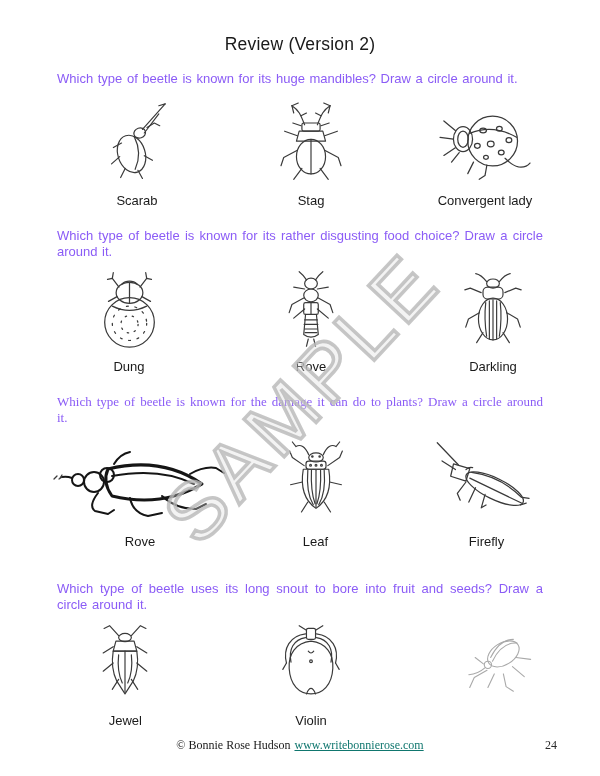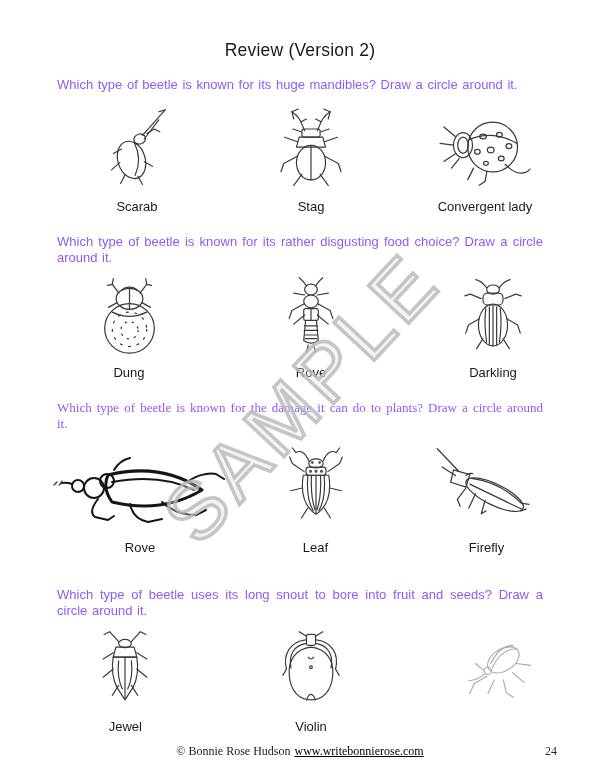--- a/index.html
+++ b/index.html
@@ -5,21 +5,21 @@
   html,body{margin:0;padding:0;background:#ffffff;}
   .page{
     position:relative;
     width:600px;height:776px;
     background:#ffffff;
     font-family:"Liberation Sans", sans-serif;
     color:#1c1c1c;
     overflow:hidden;
   }
   .title{
-    margin:10px;
+    margin:4px;
     padding-top:30px;
     text-align:center;
     font-size:17.5px;
     font-weight:500;
     letter-spacing:.2px;
     color:#1a1a1a;
   }
   .q{
     margin:0 57px;
     font-size:13px;
@@ -80,21 +80,21 @@
   .footer{
     position:relative;
     margin-top:10px;
     height:18px;
     text-align:center;
     font-family:"Liberation Serif", serif;
     font-size:12px;
     color:#1a1a1a;
   }
   .footer .link{
-    color:#000000;
+    color:#0f766e;
     text-decoration:underline;
     cursor:pointer;
     margin-left:4px;
   }
   .pagenum{
     position:absolute;
     right:43px;top:0;
     font-family:"Liberation Serif", serif;
     font-size:12px;
     color:#2a2a2a;

